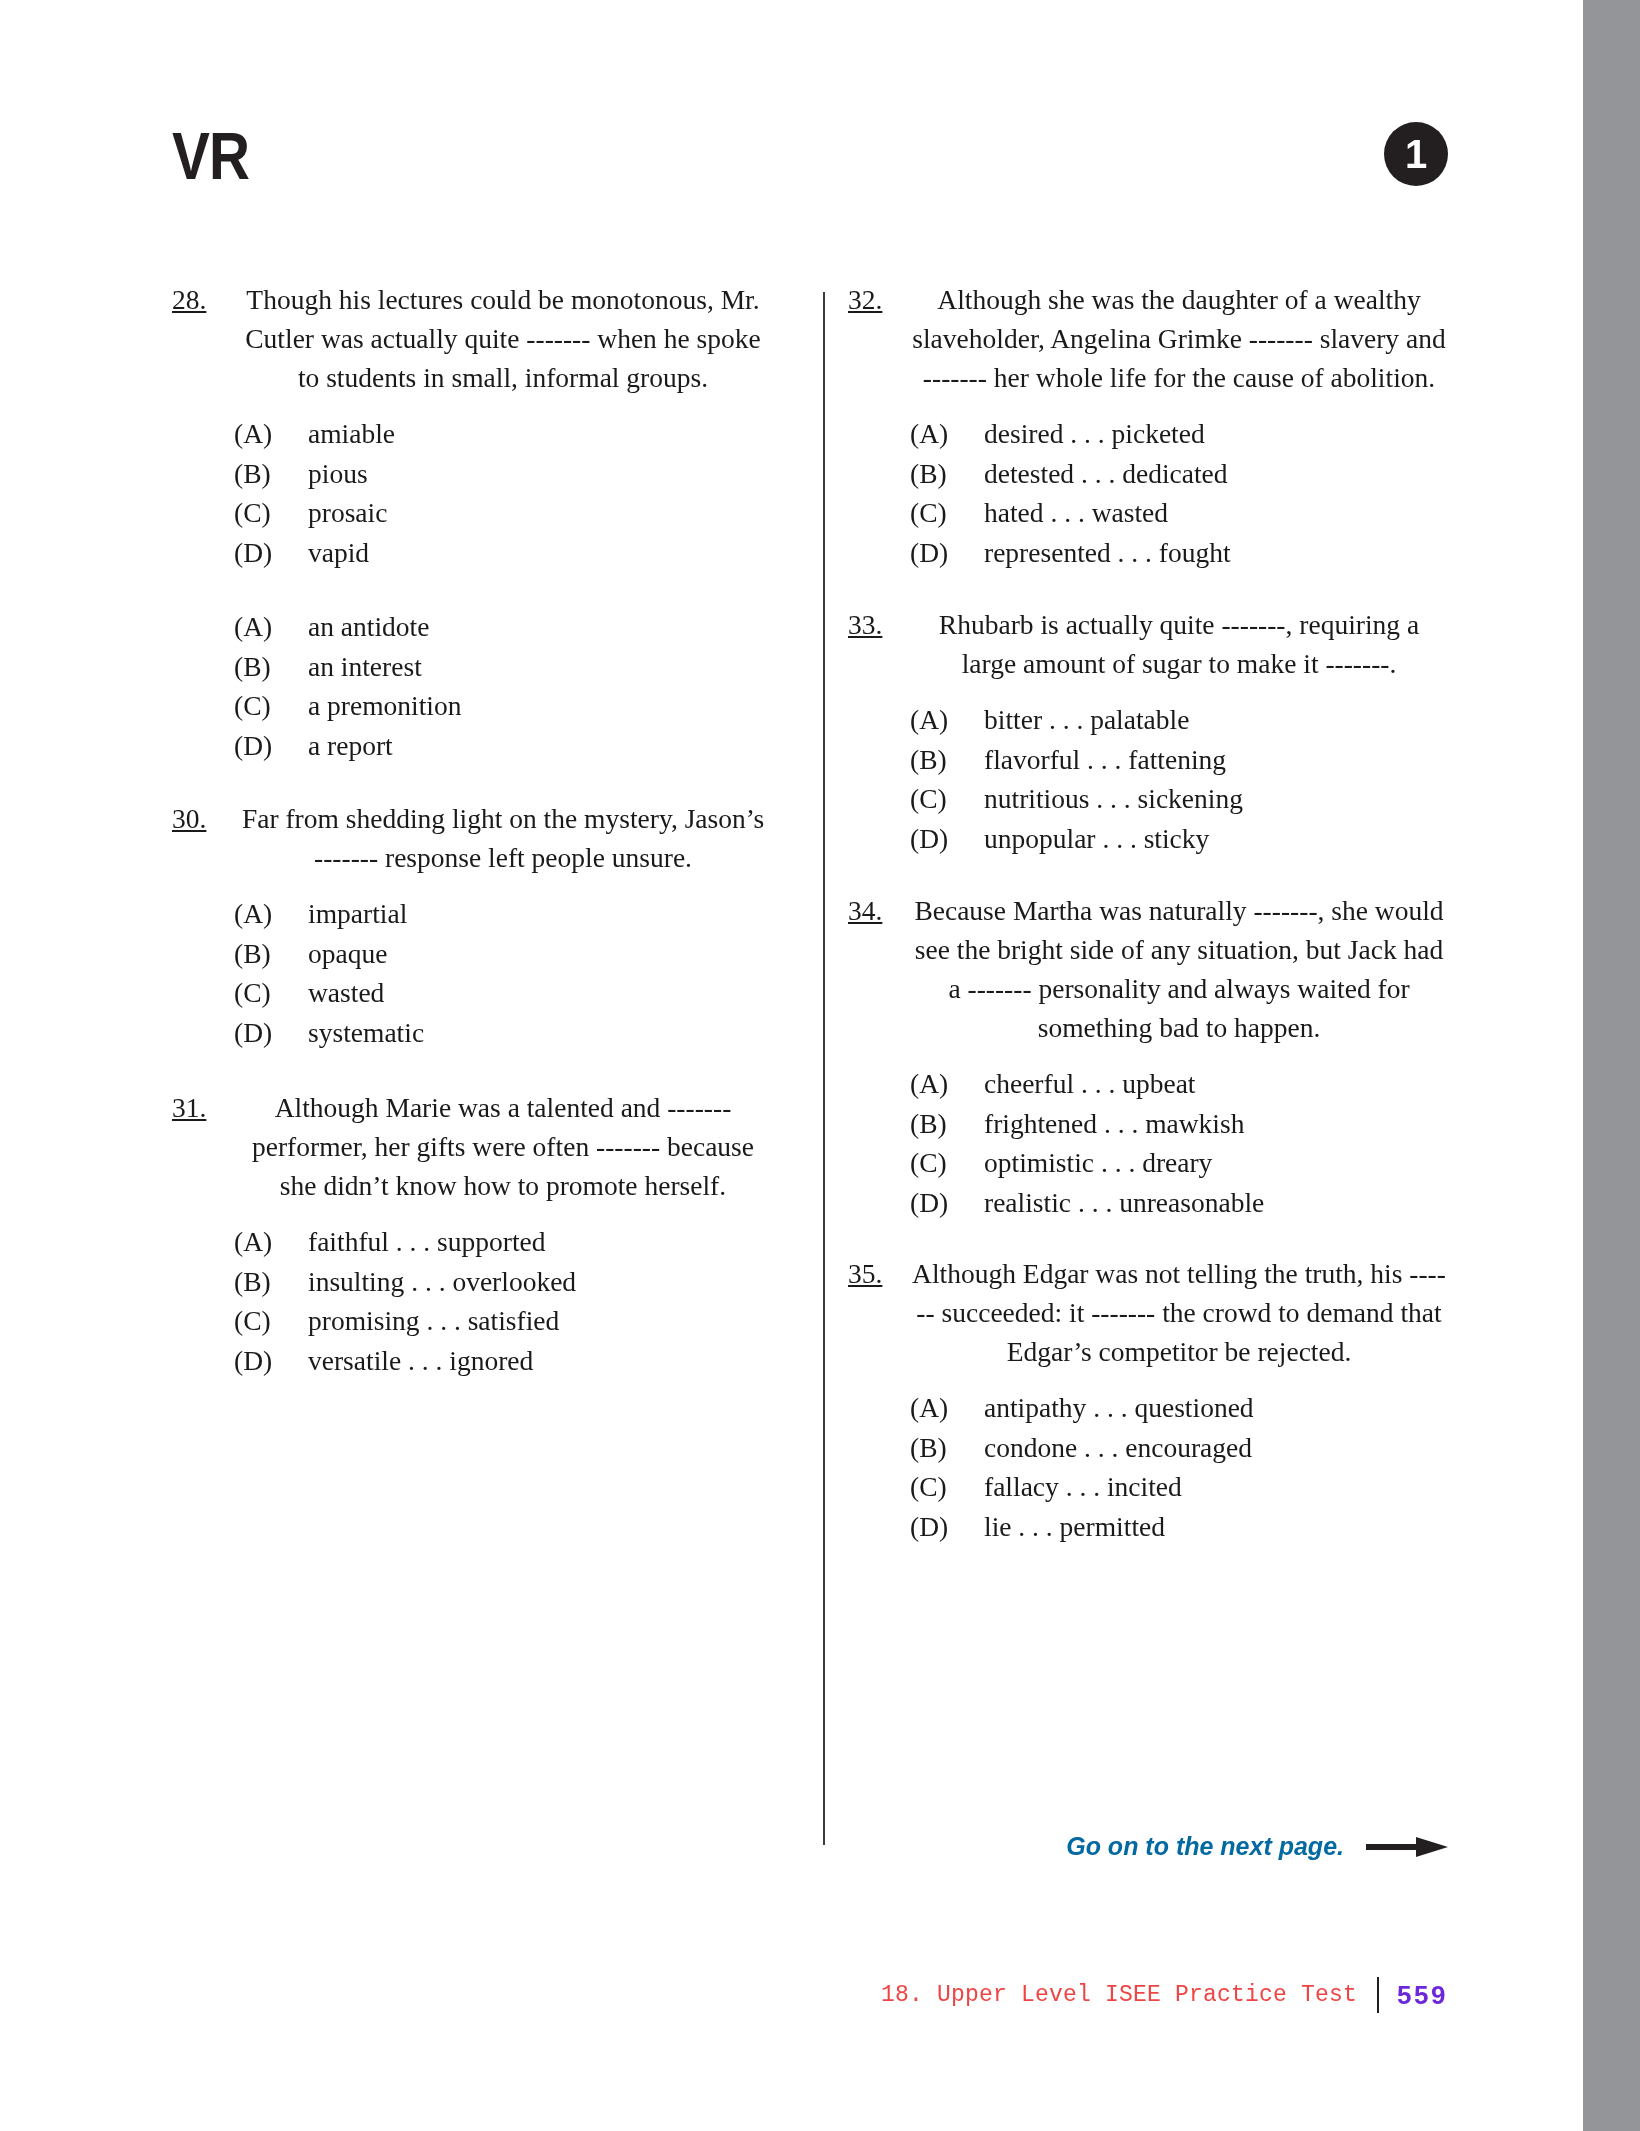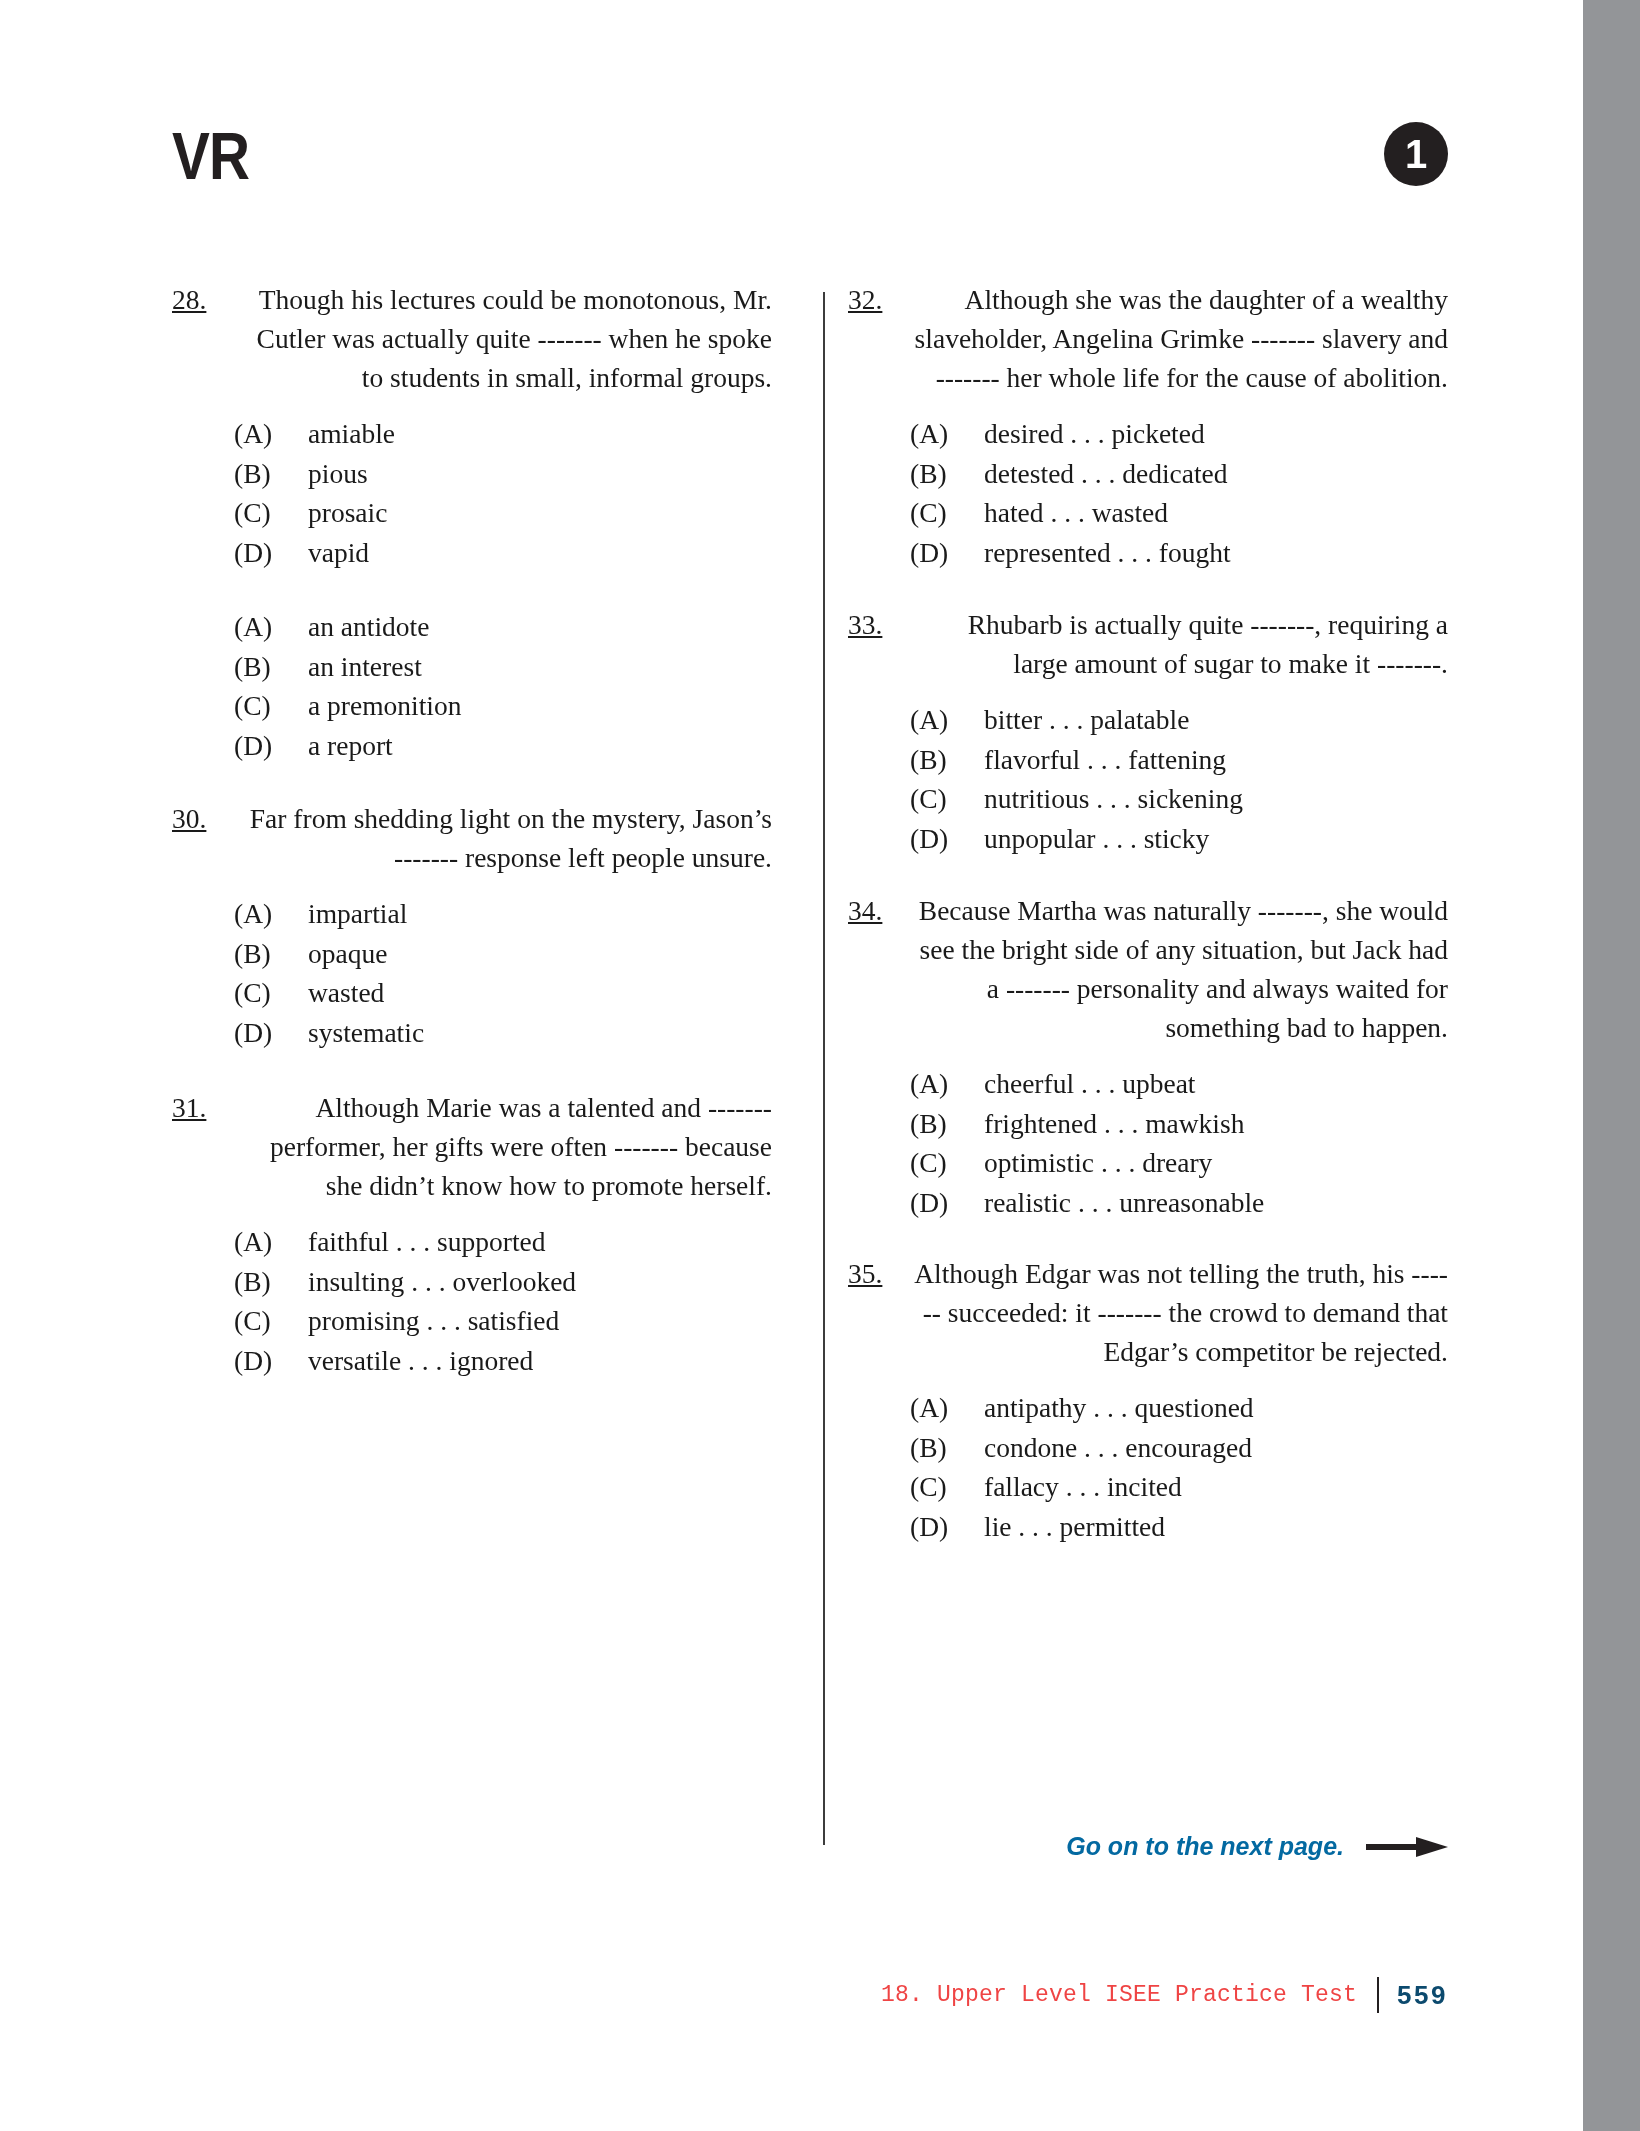--- a/index.html
+++ b/index.html
@@ -111,21 +111,21 @@
     flex: 0 0 62px;
     font-size: 27.5px;
     line-height: 39px;
     text-align: left;
     text-decoration: underline;
   }
   .q-stem {
     flex: 1 1 auto;
     font-size: 27.5px;
     line-height: 39px;
-    text-align: right;
+    text-align: center;
     hyphens: none;
   }
   .q-options {
     margin-top: 17px;
     padding-left: 62px;
   }
   .q-option {
     display: flex;
     align-items: flex-start;
     font-size: 27.5px;
@@ -193,21 +193,21 @@
     width: 2px;
     height: 36px;
     background: #231f20;
     margin: 0 18px 0 20px;
     flex: 0 0 2px;
   }
   .footer-page {
     font-size: 26px;
     font-weight: bold;
     letter-spacing: 2.5px;
-    color: #0c4a6e;
+    color: #6d28d9;
   }
 </style>
 </head>
 <body>
 
 <div class="page">
 
   <div class="header">
     <div class="section-code">VR</div>
     <div class="section-badge">1</div>

